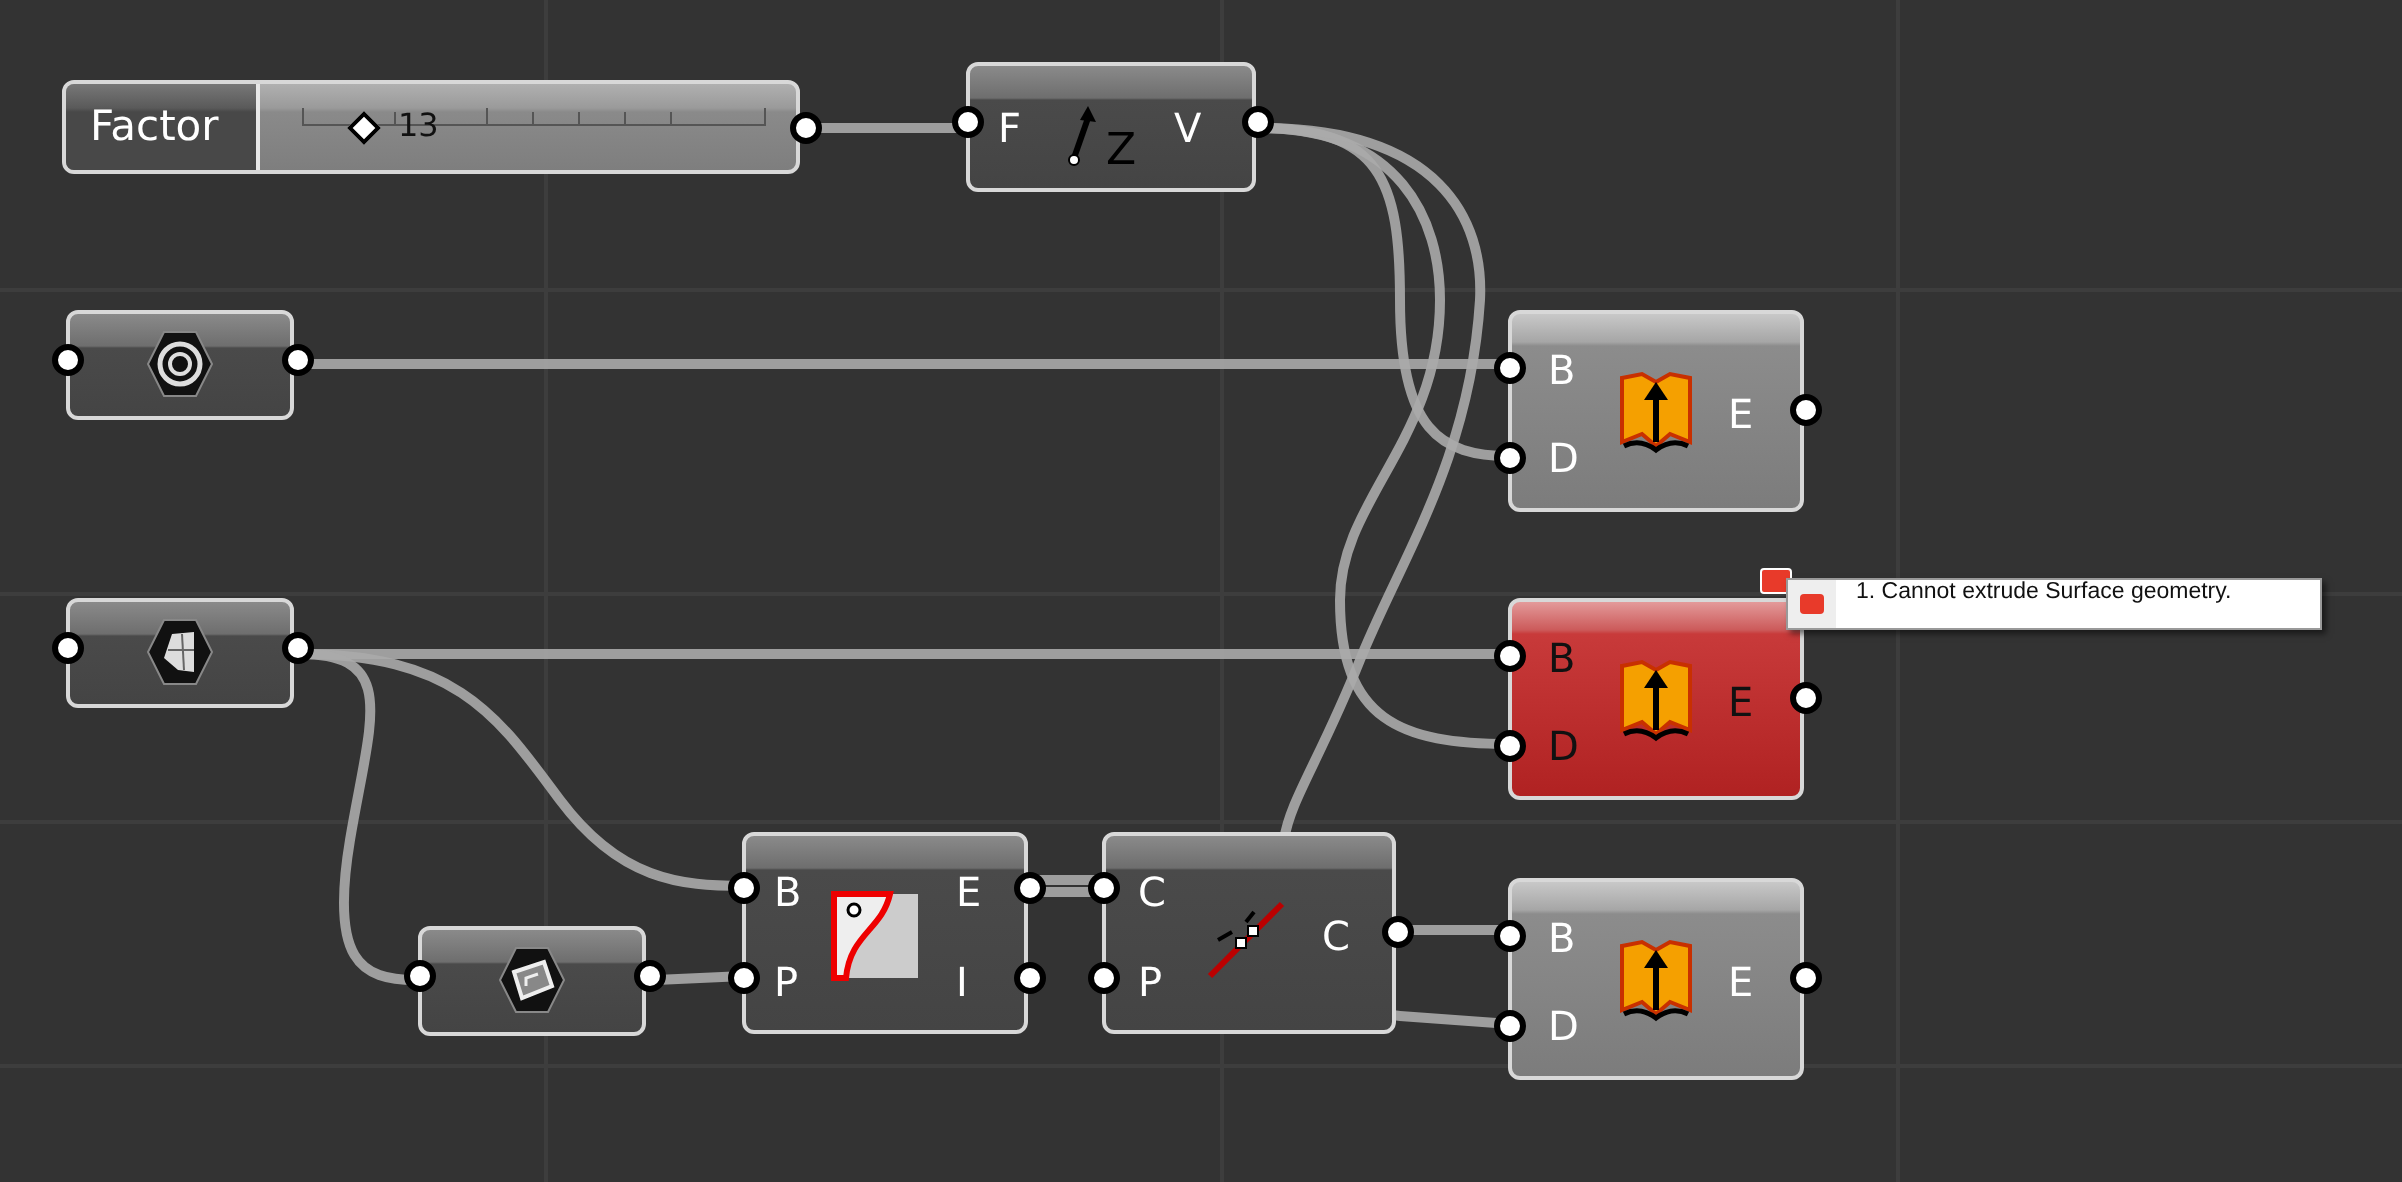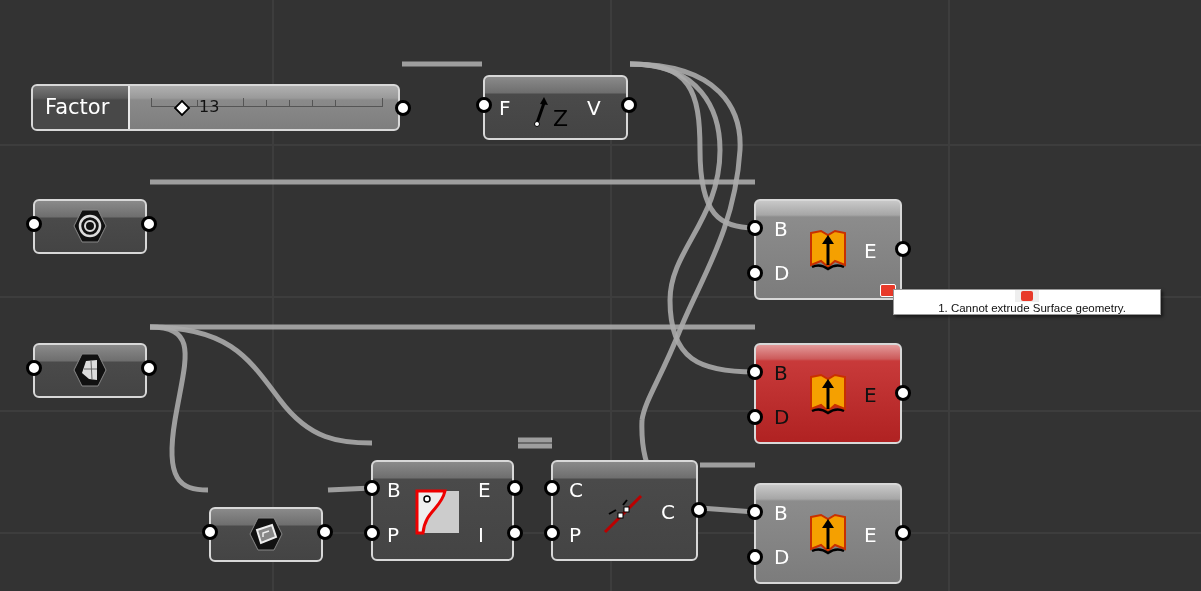--- a/index.html
+++ b/index.html
@@ -2,31 +2,31 @@
 <html><head>
 <meta charset="utf-8">
 <style>
   html, body { margin:0; padding:0; }
   body { width:1201px; height:591px; background:#333333; position:relative; overflow:hidden;
          font-family:"DejaVu Sans", "Liberation Sans", sans-serif; }
   .grid-v { position:absolute; top:0; bottom:0; width:2px; background:#3d3d3d; }
   .grid-h { position:absolute; left:0; right:0; height:2px; background:#3d3d3d; }
   svg.wires { position:absolute; left:0; top:0; width:1201px; height:591px; pointer-events:none; }
   .node { position:absolute; box-sizing:border-box; border:2px solid #d8d8d8; border-radius:6px;
-          background:linear-gradient(#8a8a8a 0px, #6e6e6e 16px, #4a4a4a 17px, #444 100%);margin-top:44px; }
+          background:linear-gradient(#8a8a8a 0px, #6e6e6e 16px, #4a4a4a 17px, #444 100%); }
   .node.light { background:linear-gradient(#c8c8c8 0px, #a6a6a6 14px, #8c8c8c 16px, #7c7c7c 100%); }
   .node.error { background:linear-gradient(#e39a9a 0px, #cc5a5a 14px, #c83a3a 16px, #b02222 100%); }
   .port { position:absolute; width:10px; height:10px; border-radius:50%; background:#fff;
           border:3px solid #000; box-sizing:content-box; }
   .lbl { position:absolute; color:#fff; font-size:20px; line-height:20px; }
   .node.error .lbl { color:#111; }
   .hexicon { position:absolute; width:34px; height:34px; }
   .tooltip { position:absolute; left:893px; top:289px; width:266px; height:24px; background:#fff;
              border:1px solid #999; box-shadow:2px 2px 3px rgba(0,0,0,0.5); font-size:11px; color:#111;
-             display:flex; align-items:center;flex-direction:column; }
+             display:flex; align-items:flex-start; }
   .tooltip .ico { width:24px; height:24px; background:#eee; display:flex; align-items:center; justify-content:center; }
   .tooltip .txt { padding-left:10px; font-family:"Liberation Sans", sans-serif; font-size:11.5px; }
 </style>
 </head>
 <body>
 
 <div class="grid-v" style="left:272px"></div>
 <div class="grid-v" style="left:610px"></div>
 <div class="grid-v" style="left:948px"></div>
 <div class="grid-h" style="top:144px"></div>

